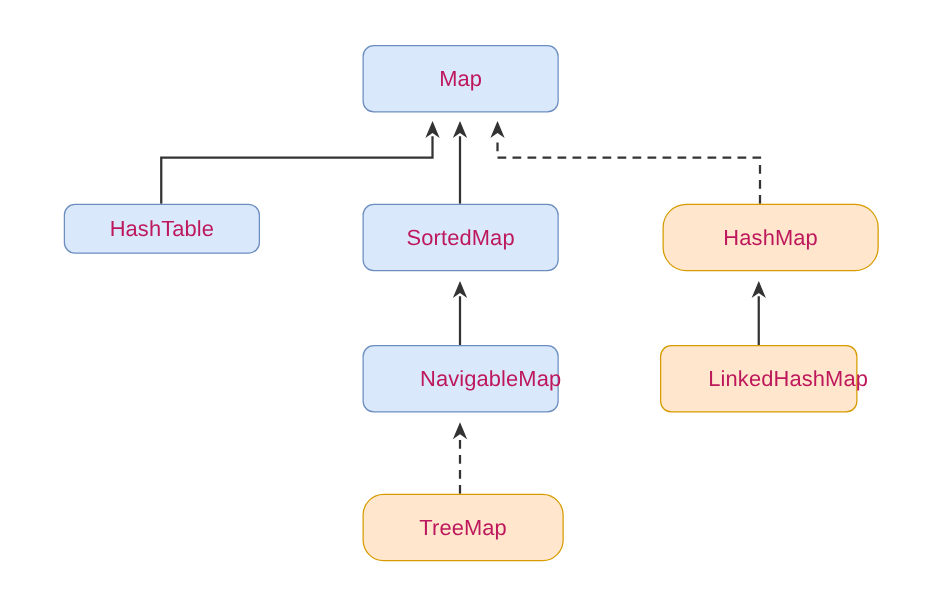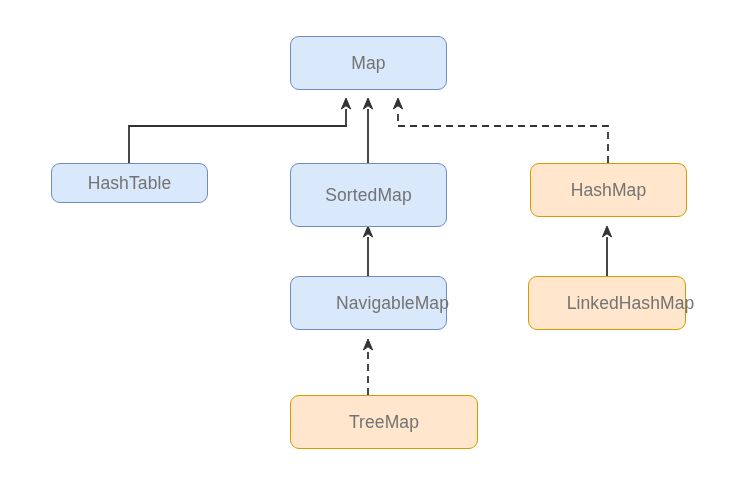--- a/index.html
+++ b/index.html
@@ -25,21 +25,21 @@
   .node {
     position: absolute;
     box-sizing: border-box;
     border-radius: 9px;
     border-width: 1.4px;
     border-style: solid;
     display: flex;
     align-items: center;
     justify-content: center;
     font-size: 17.5px;
-    color: #737373;
+    color: #be185d;
     letter-spacing: 0.1px;
     white-space: nowrap;
     z-index: 2;
   }
   .node-blue {
     background: #dae8fc;
     border-color: #6c8ebf;
   }
   .node-orange {
     background: #ffe6cc;
@@ -78,30 +78,30 @@
       </g>
     </svg>
 
   <div id="nodes">
       <div class="node node-blue" style="left: 290px; top: 36px; width: 157px; height: 54px;">
         <span>Map</span>
       </div>
       <div class="node node-blue" style="left: 51px; top: 163px; width: 157px; height: 40px;">
         <span>HashTable</span>
       </div>
-      <div class="node node-blue" style="left: 290px; top: 163px; width: 157px; height: 64px; text-align: center;">
+      <div class="node node-blue" style="left: 290px; top: 163px; width: 157px; height: 54px; text-align: center;">
         <span>SortedMap</span>
       </div>
-      <div class="node node-orange" style="left: 530px; top: 163px; width: 157px; height: 54px;">
+      <div class="node node-orange" style="left: 530px; top: 163px; width: 173px; height: 54px; border-radius: 19px;">
         <span>HashMap</span>
       </div>
       <div class="node node-blue" style="left: 290px; top: 276px; width: 157px; height: 54px; padding-left: 48px;">
         <span>NavigableMap</span>
       </div>
       <div class="node node-orange" style="left: 528px; top: 276px; width: 158px; height: 54px; padding-left: 47px;">
         <span>LinkedHashMap</span>
       </div>
-      <div class="node node-orange" style="left: 290px; top: 395px; width: 188px; height: 54px;">
+      <div class="node node-orange" style="left: 290px; top: 395px; width: 161px; height: 54px; border-radius: 17px;">
         <span>TreeMap</span>
       </div>
     </div>
 
 </div>
 
 </body></html>

